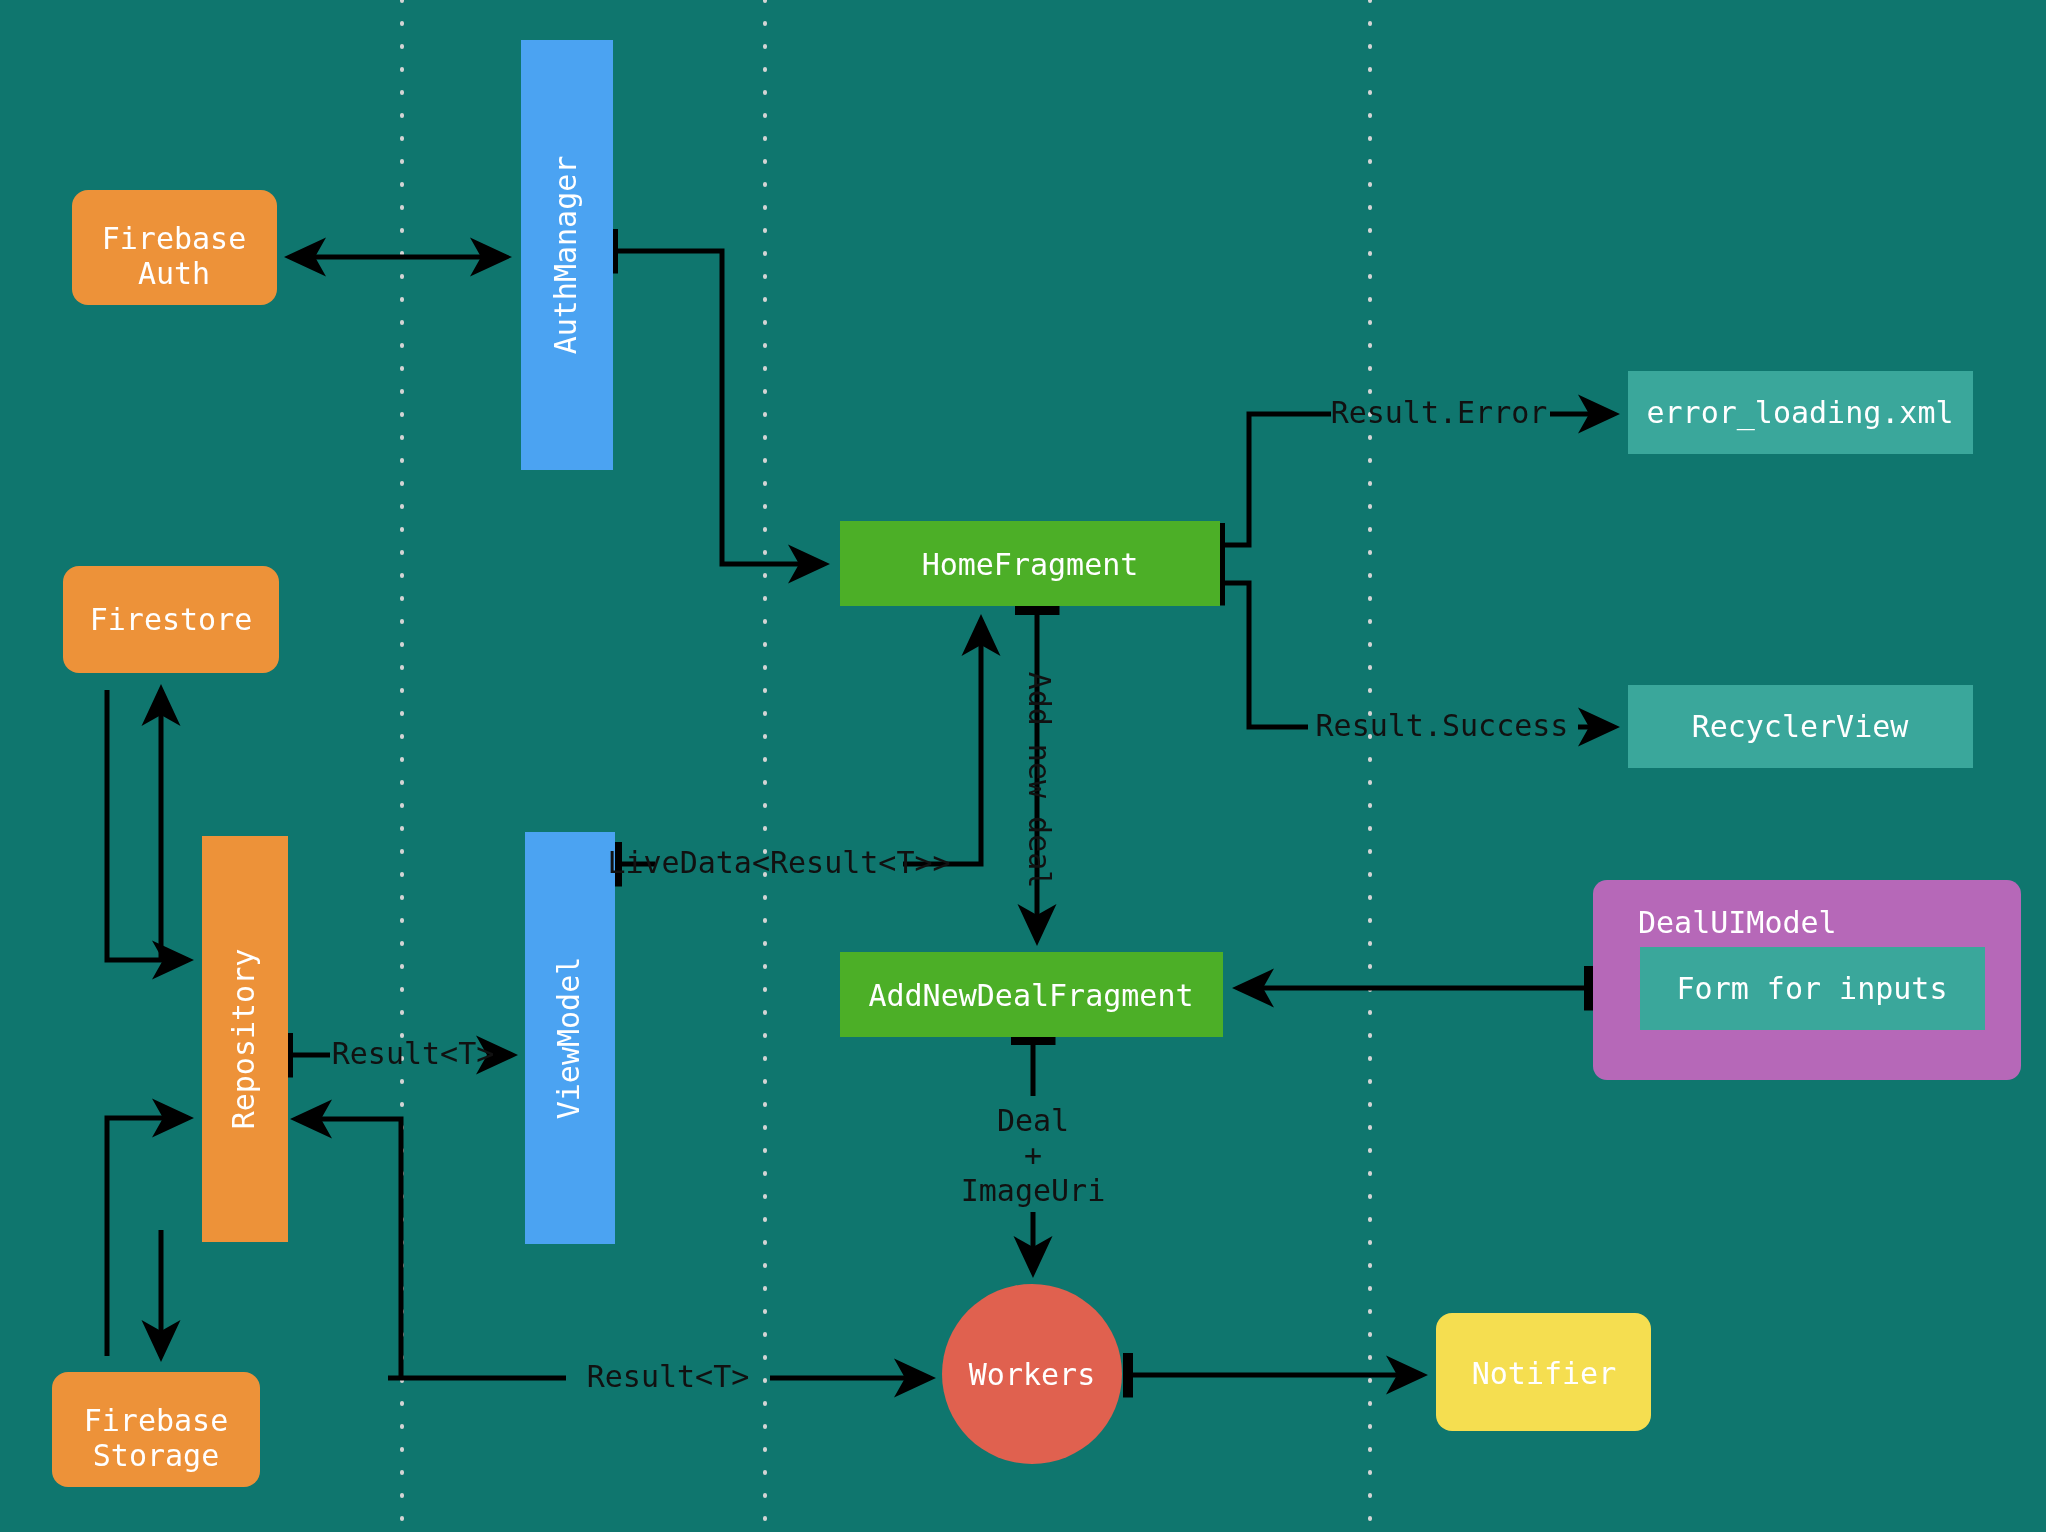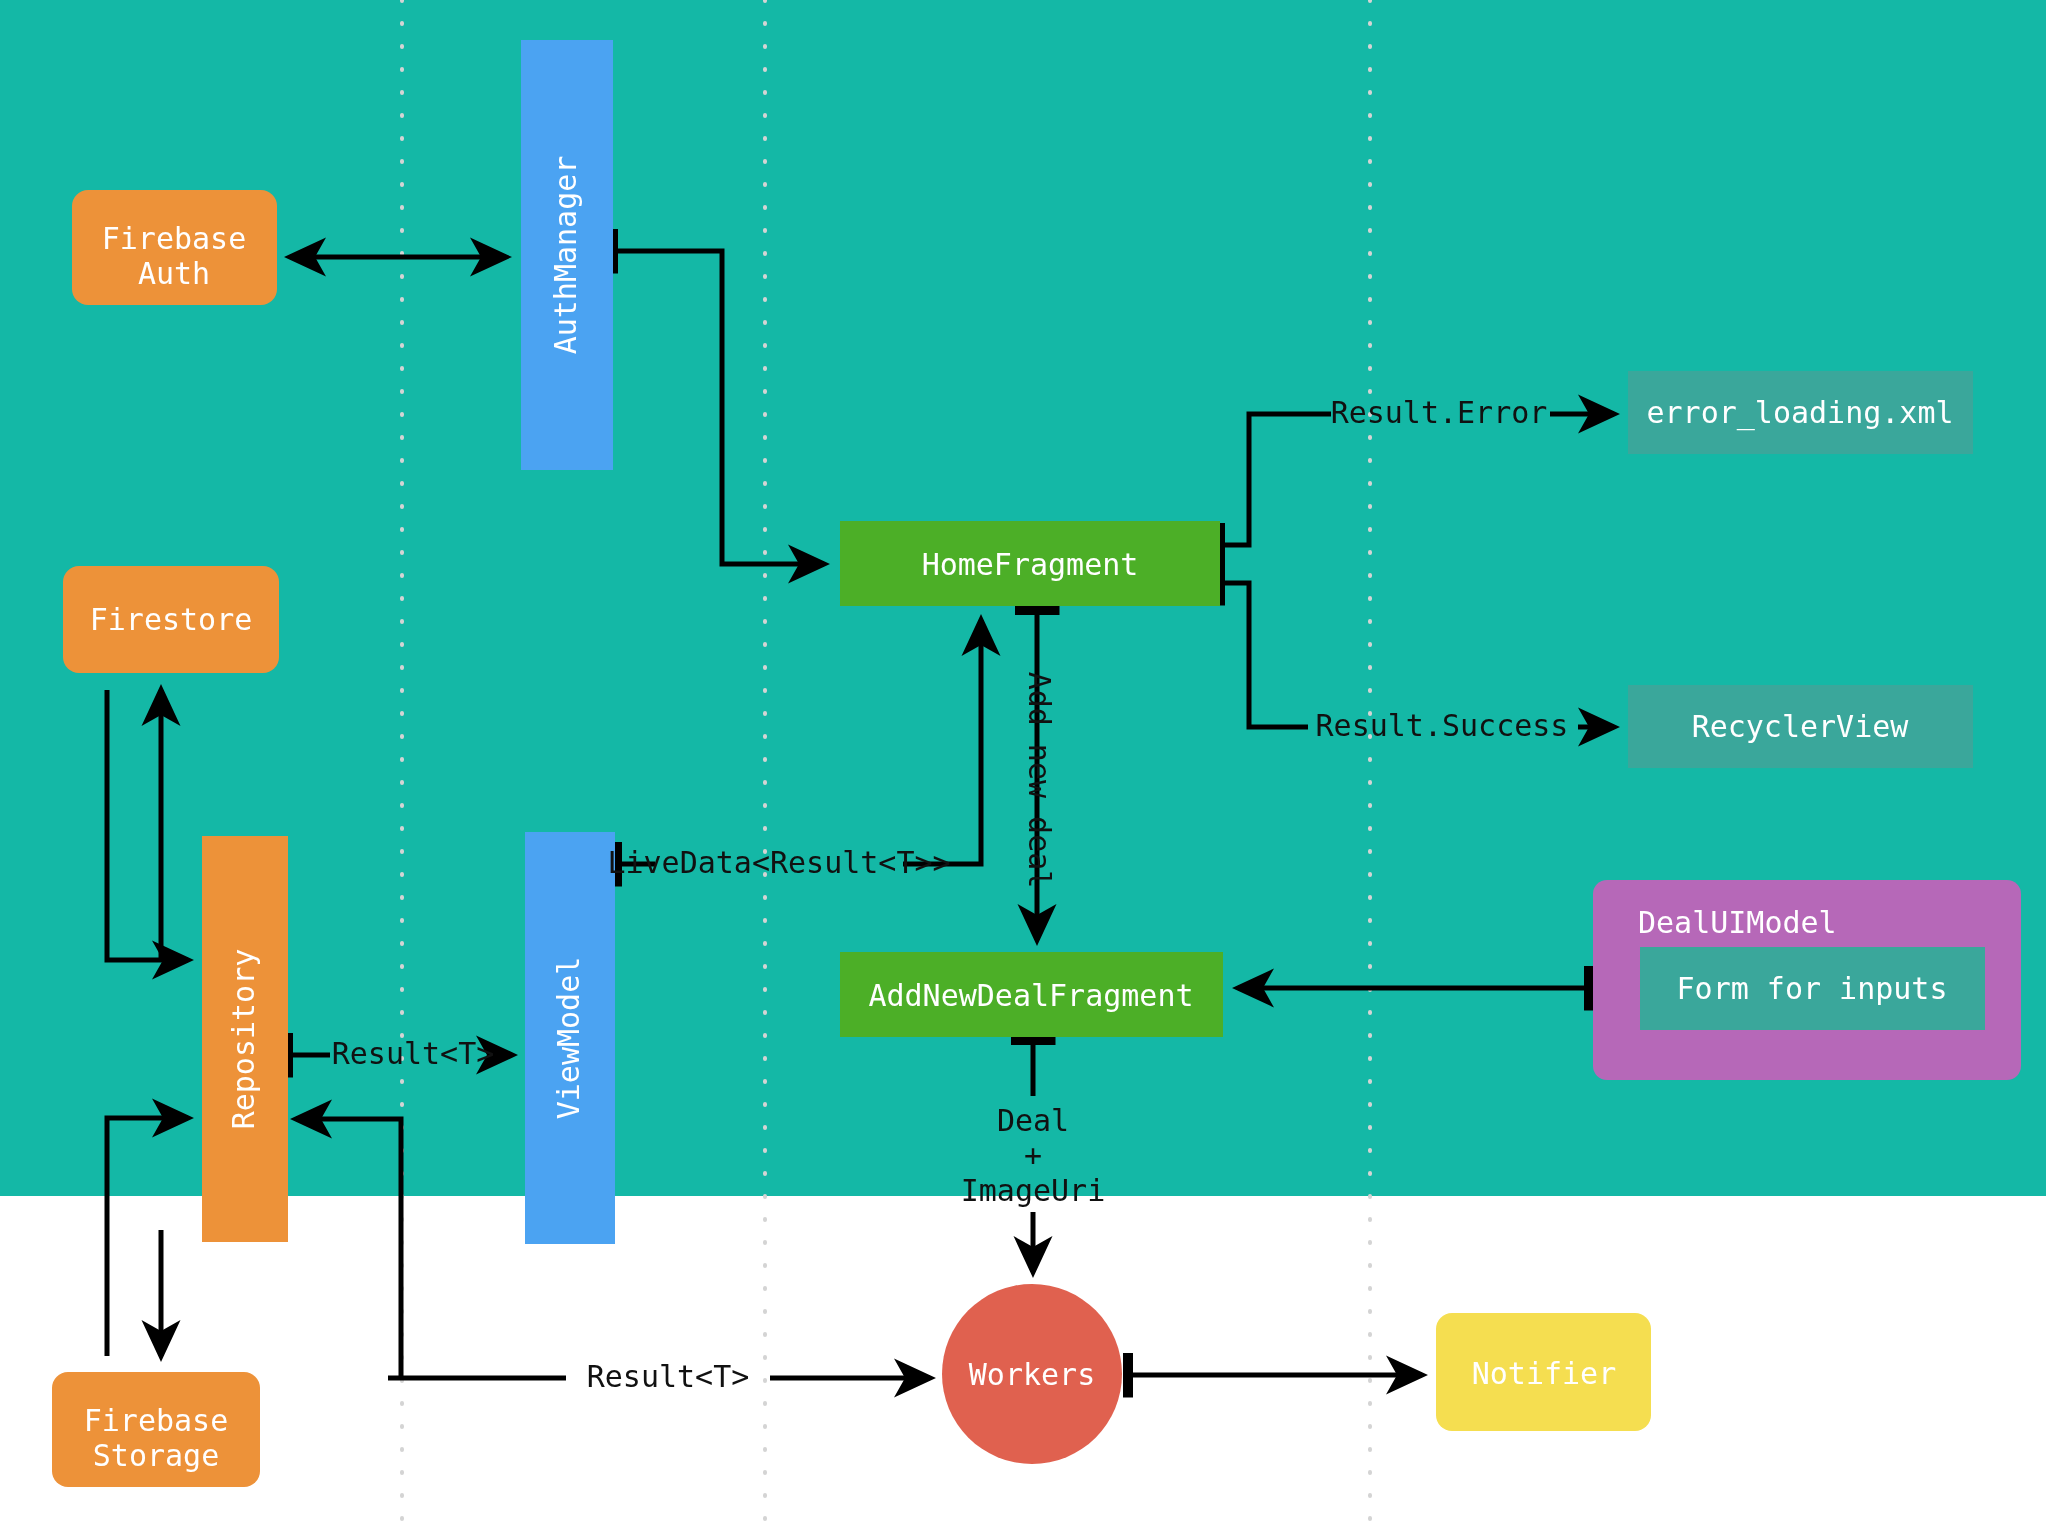--- a/index.html
+++ b/index.html
@@ -1,20 +1,20 @@
 <!DOCTYPE html>
 <html><head>
 <meta charset="utf-8">
 <style>
   html,body{margin:0;padding:0;background:#ffffff;}
   body{
     font-family:"DejaVu Sans Mono","Liberation Mono",monospace;
     width:2046px;height:1532px;overflow:hidden;
   }
-  #stage{position:relative;width:2046px;height:1196px;background:#14b8a6;}
+  #stage{position:relative;width:2046px;height:1532px;background:#0f766e;}
   svg{display:block;}
   .node-label{
     font-family:"DejaVu Sans Mono","Liberation Mono",monospace;
     fill:#ffffff;font-size:30px;letter-spacing:0px;
     dominant-baseline:middle;text-anchor:middle;
   }
   .edge-label{
     font-family:"DejaVu Sans Mono","Liberation Mono",monospace;
     fill:#111111;font-size:30px;
     dominant-baseline:middle;text-anchor:middle;

